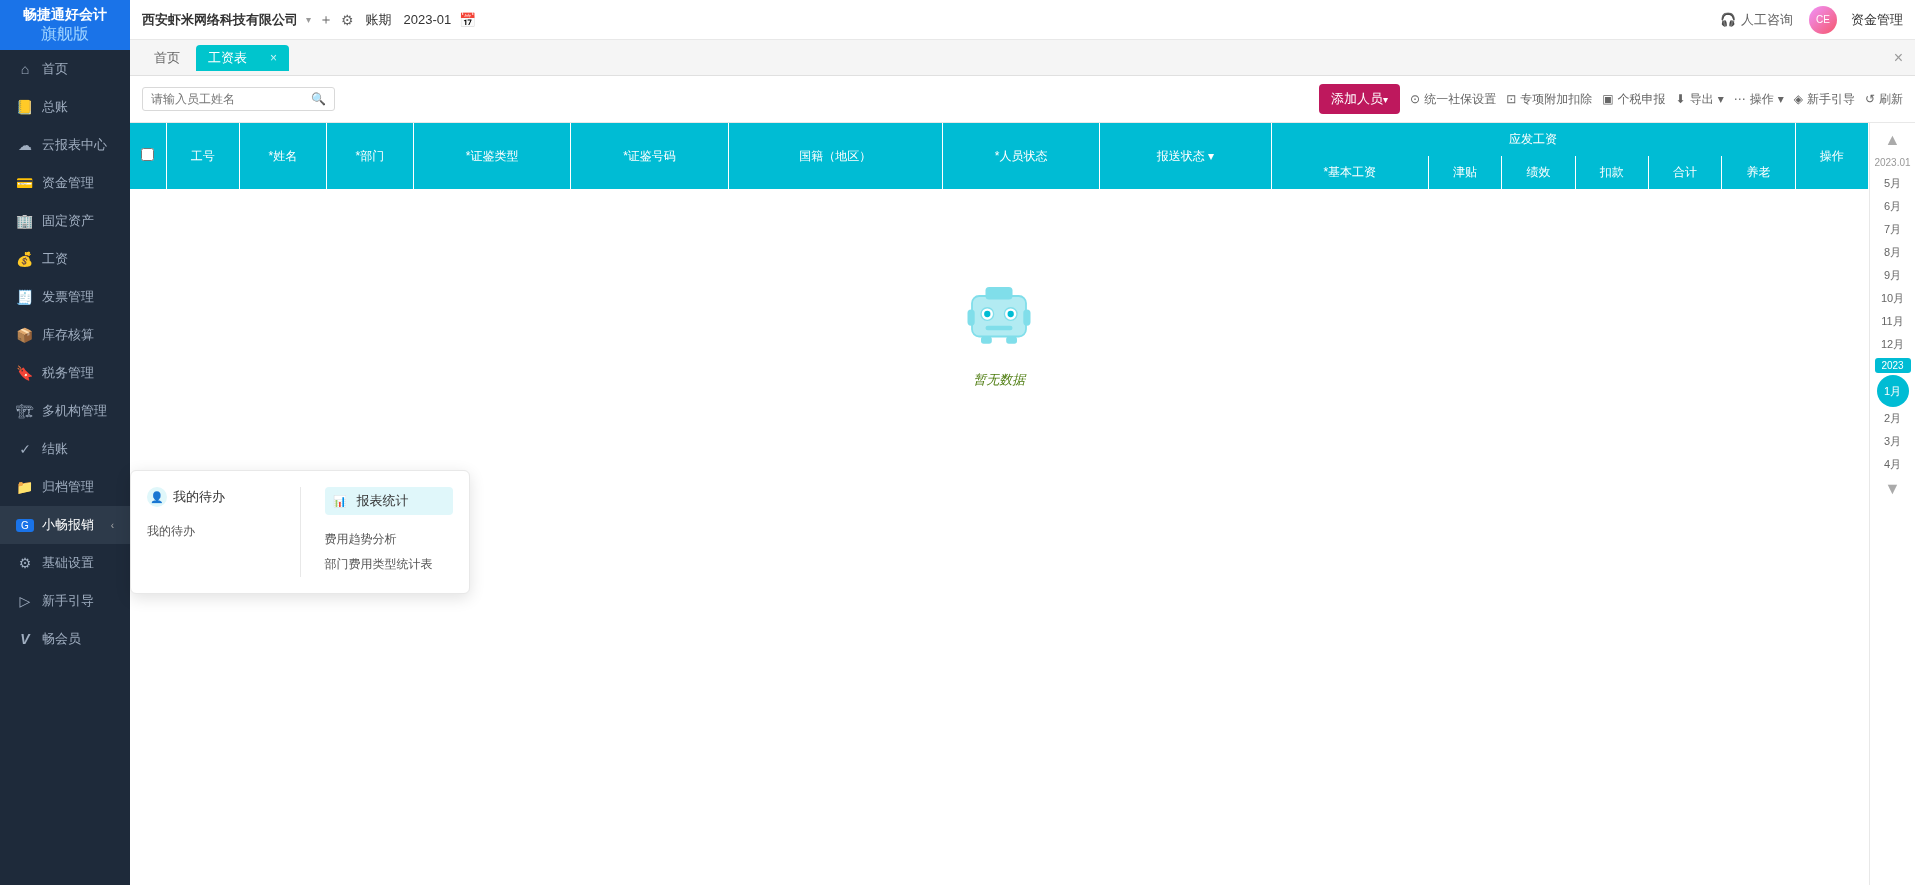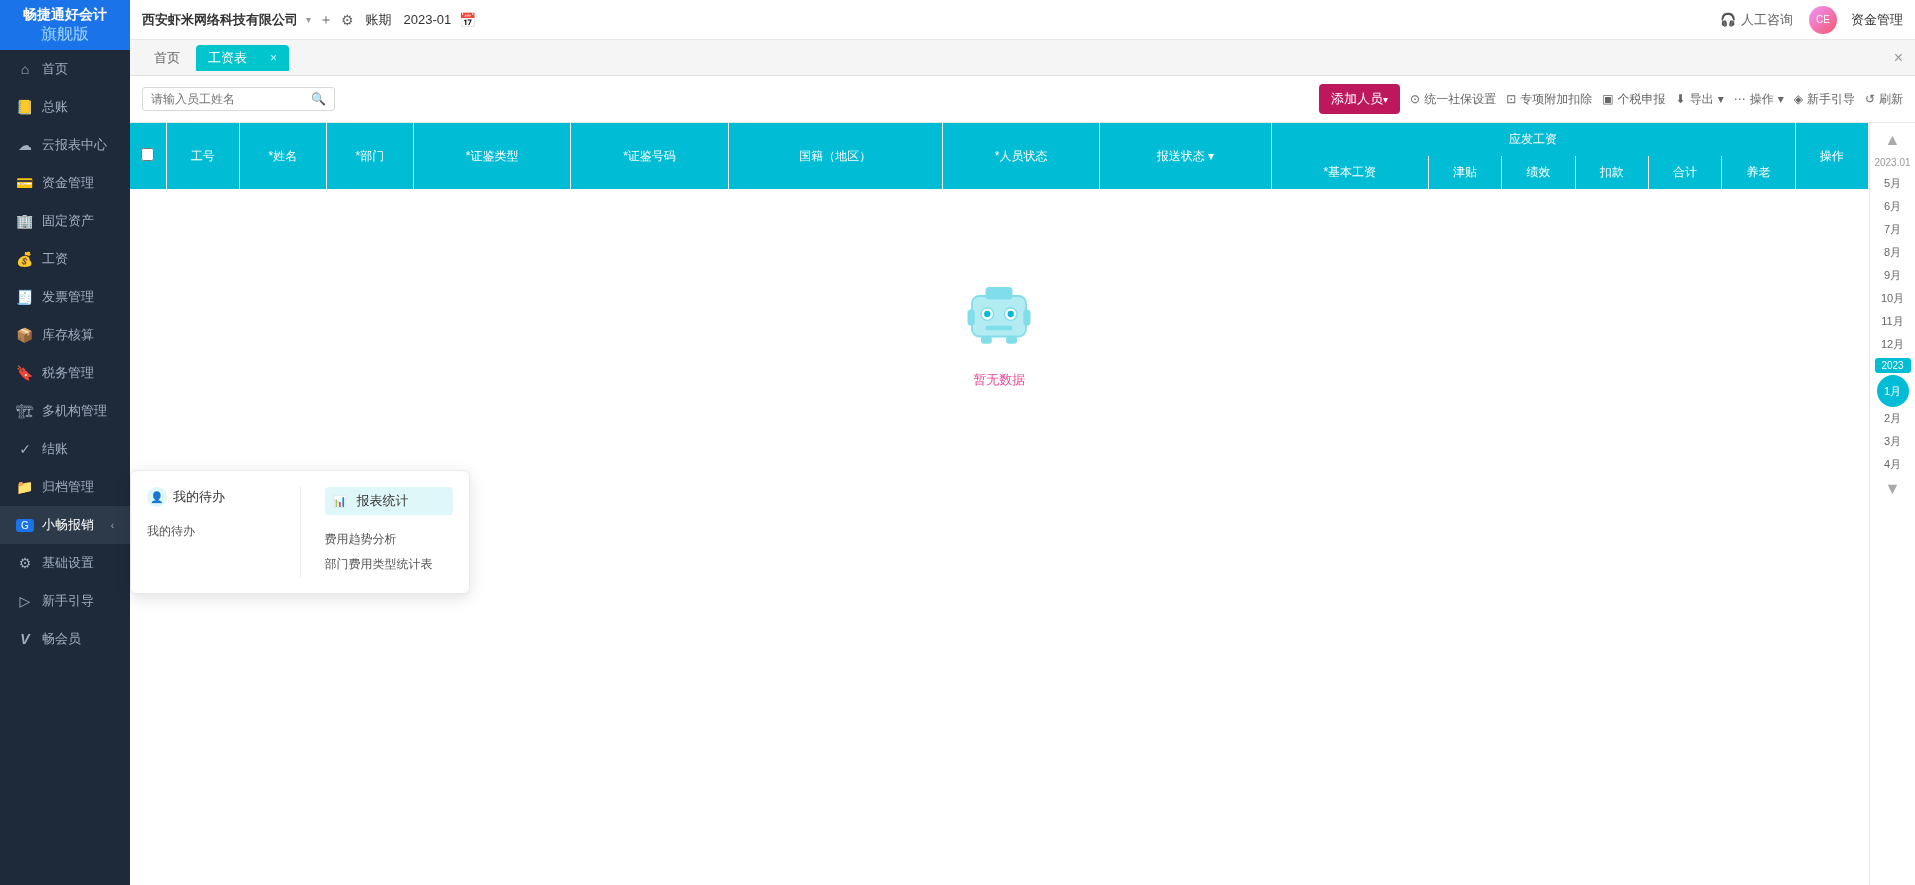--- a/index.html
+++ b/index.html
@@ -239,21 +239,21 @@
       align-items: center;
       justify-content: center;
       padding: 80px 0;
       color: #aaa;
     }
     .empty-robot {
       width: 90px;
       height: 90px;
       margin-bottom: 12px;
     }
-    .empty-text { font-size: 13px; color: #ec4899; }
+    .empty-text { font-size: 13px; color: #4d7c0f; font-style: italic; }
 
     
     .timeline-panel {
       width: 46px;
       background: #fff;
       border-left: 1px solid #e8e8e8;
       display: flex;
       flex-direction: column;
       align-items: center;
       padding: 4px 0;

